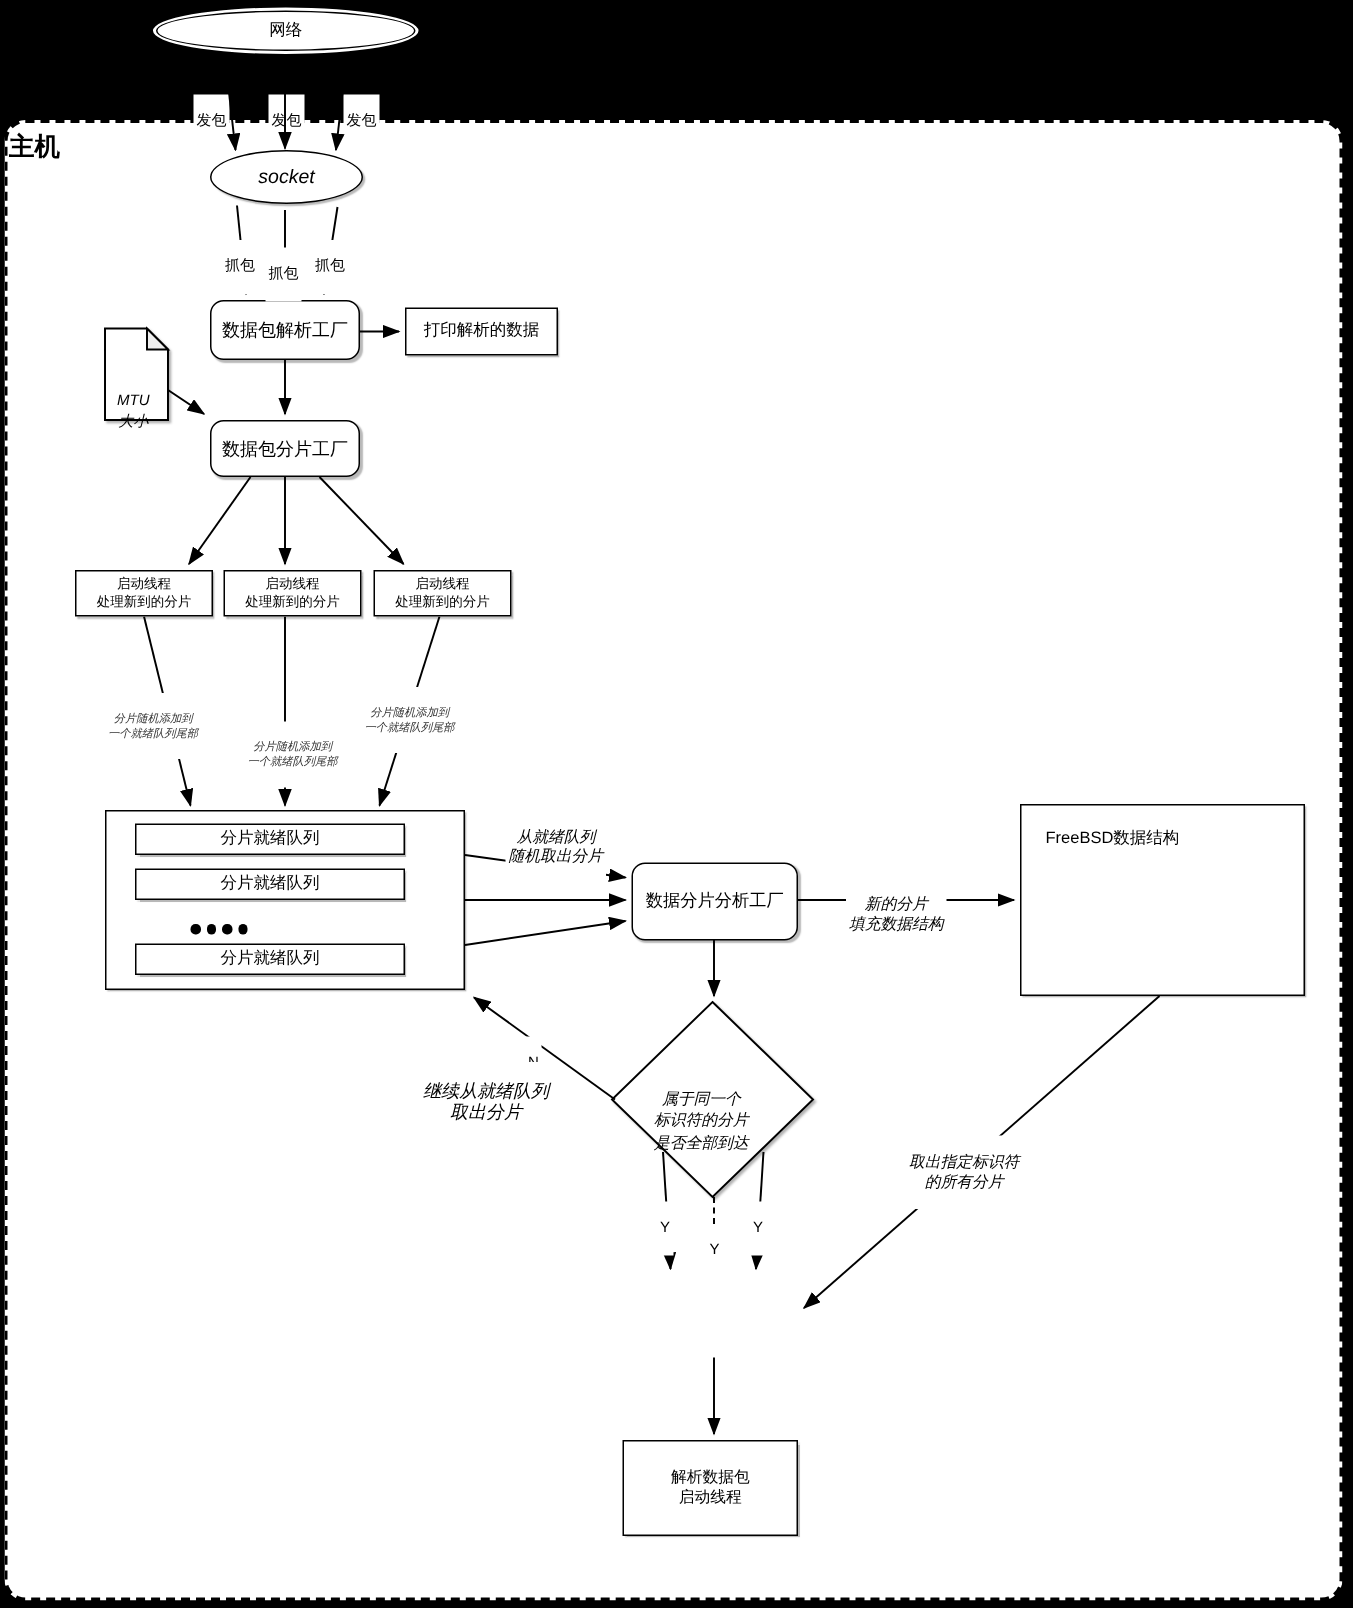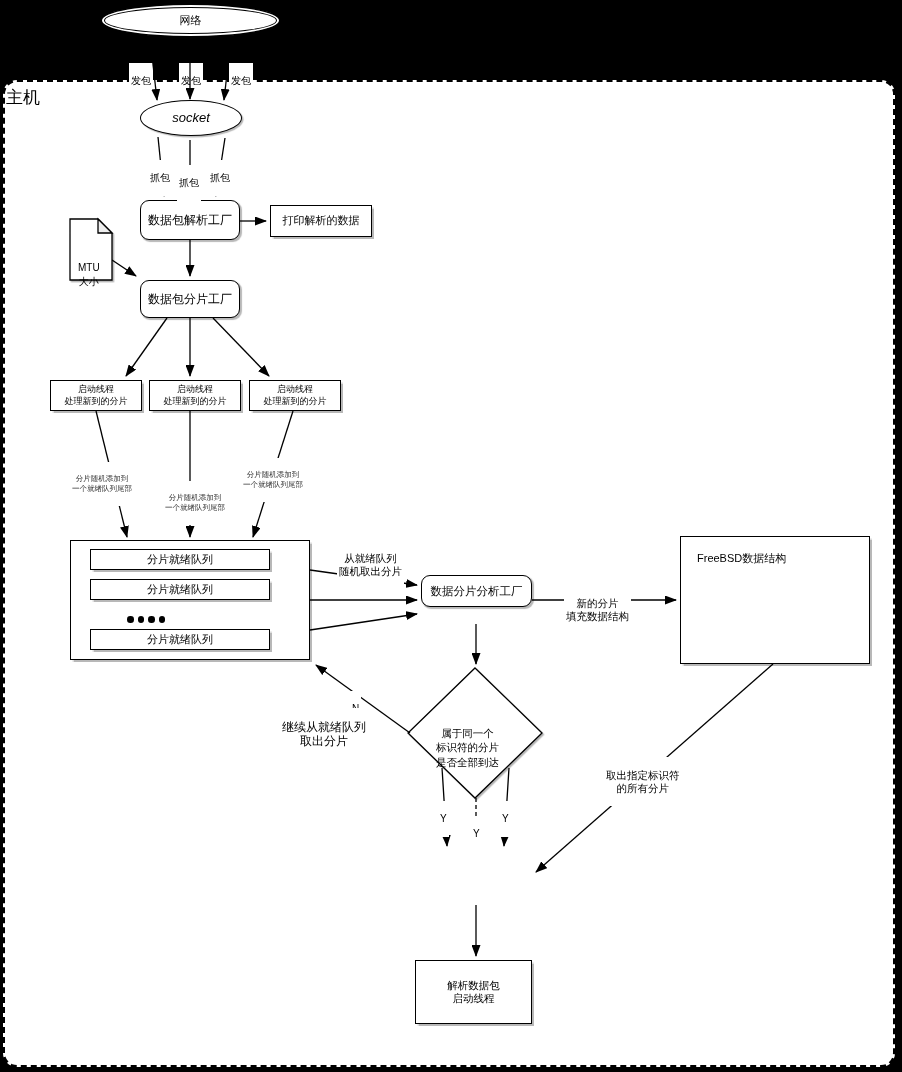--- a/index.html
+++ b/index.html
@@ -1,31 +1,31 @@
 <!DOCTYPE html>
 <html><head>
 <meta charset="utf-8">
 <style>
   html,body{margin:0;padding:0;background:#000;}
   .canvas{position:relative;width:902px;height:1072px;background:#000;overflow:hidden;
           font-family:"Liberation Sans","DejaVu Sans",sans-serif;color:#000;}
   .host{position:absolute;left:3px;top:80px;width:888px;height:983px;background:#fff;
         border:2px dashed #000;border-radius:14px;z-index:1;}
-  .host-label{position:absolute;left:6px;top:86px;font-size:17px;font-weight:normal;z-index:10;}
+  .host-label{position:absolute;left:6px;top:86px;font-size:17px;font-weight:bold;z-index:10;}
   svg.lines{position:absolute;left:0;top:0;z-index:5;}
   svg.overlay{position:absolute;left:0;top:0;z-index:15;}
   .node{position:absolute;z-index:10;display:flex;flex-direction:column;align-items:center;
         justify-content:center;text-align:center;background:#fff;border:1.4px solid #000;
         box-shadow:1.5px 1.5px 1px rgba(0,0,0,0.28);box-sizing:border-box;line-height:1.25;}
   .rounded{border-radius:9px;}
   .ellipse{border-radius:50%;}
   .noborder{border:none;box-shadow:none;}
   .elabel{position:absolute;z-index:12;background:#fff;text-align:center;line-height:1.2;
           padding:12px 2px;white-space:nowrap;}
-  .elabel span{display:block;}
+  .elabel span{display:block;font-style:italic;}
   .node span{display:block;}
   .smalllbl{font-size:7.5px;color:#333;line-height:1.35;}
   .net-inner{position:absolute;left:2px;top:2px;right:2px;bottom:2px;border:1.2px solid #000;
              border-radius:50%;display:flex;align-items:center;justify-content:center;}
   .dots{position:absolute;left:127px;top:616px;z-index:10;display:flex;gap:4px;}
   .dots i{width:6.5px;height:6.5px;border-radius:50%;background:#000;}
   .freebsd-txt{position:absolute;left:697px;top:551px;font-size:11px;z-index:10;}
 </style>
 </head>
 <body>
@@ -165,21 +165,21 @@
     </div>
   <div class="node" style="left:90px;top:629px;width:180px;height:21px;font-size:11px;">
     <span>分片就绪队列</span>
   </div>
 
   <div class="elabel" style="left:337px;top:540px;font-size:10.5px;">
     <span>从就绪队列</span>
     <span>随机取出分片</span>
   </div>
 
-  <div class="node rounded" style="left:421px;top:575px;width:111px;height:32px;font-size:11.5px;">
+  <div class="node rounded" style="left:421px;top:575px;width:111px;height:52px;font-size:11.5px;">
     <span>数据分片分析工厂</span>
   </div>
 
   <div class="elabel" style="left:564px;top:585px;font-size:10.5px;">
     <span>新的分片</span>
     <span>填充数据结构</span>
   </div>
 
   <div class="node" style="left:680px;top:536px;width:190px;height:128px;"></div>
   <div class="freebsd-txt">FreeBSD数据结构</div>

